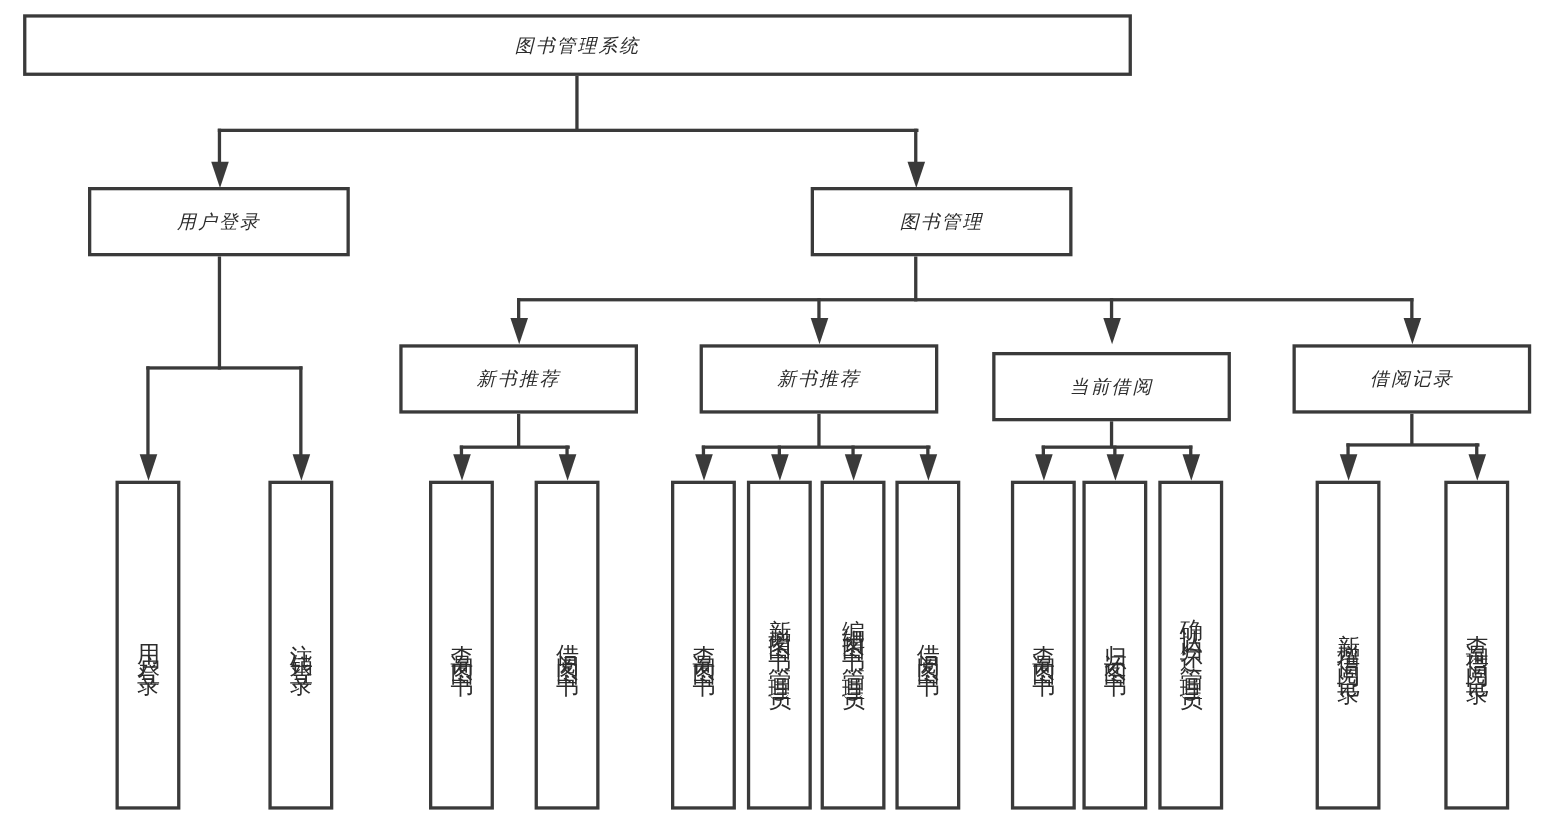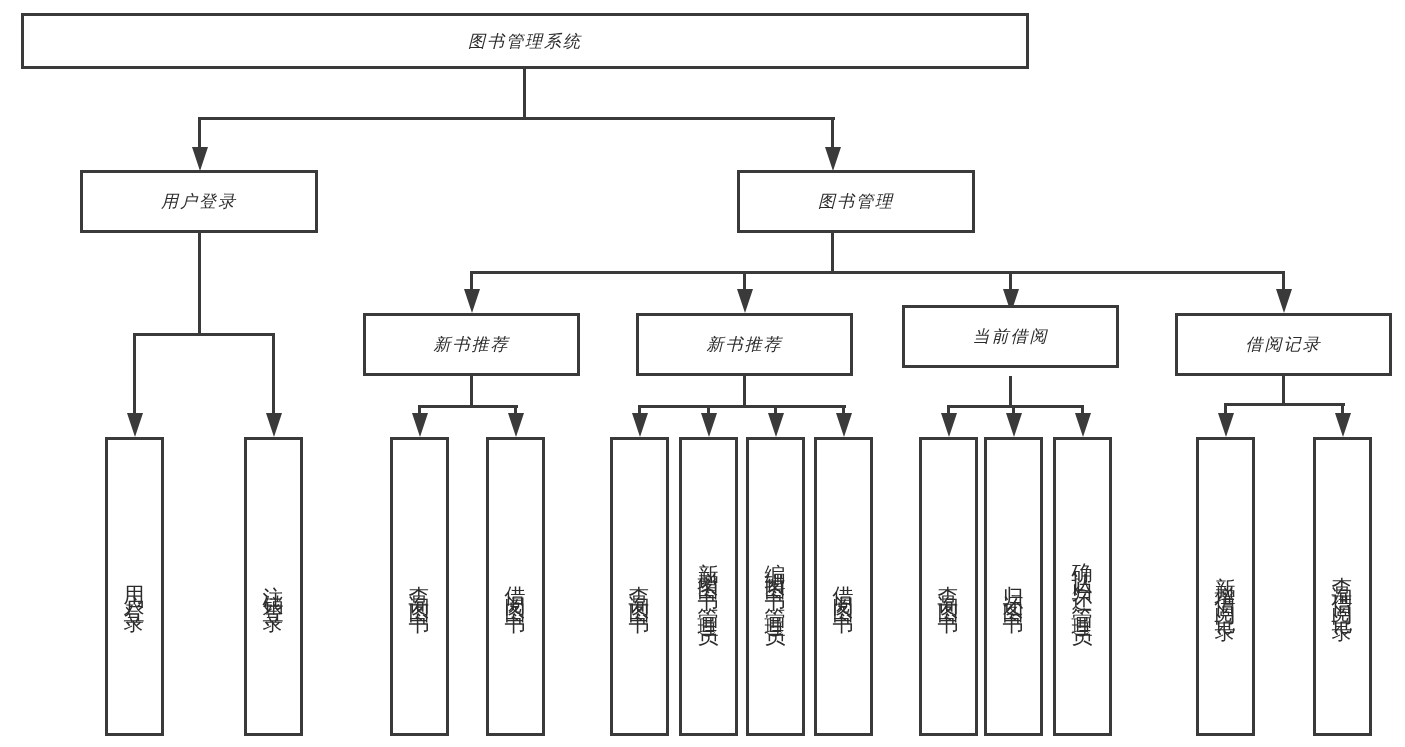--- a/index.html
+++ b/index.html
@@ -140,21 +140,21 @@
   <div class="node" style="left:737px;top:170px;width:238px;height:63px">
     <span class="hlabel">图书管理</span>
   </div>
 
   <div class="node" style="left:363px;top:313px;width:217px;height:63px">
     <span class="hlabel">新书推荐</span>
   </div>
   <div class="node" style="left:636px;top:313px;width:217px;height:63px">
     <span class="hlabel">新书推荐</span>
   </div>
-  <div class="node" style="left:902px;top:305px;width:217px;height:63px">
+  <div class="node" style="left:902px;top:320px;width:217px;height:63px">
     <span class="hlabel">当前借阅</span>
   </div>
   <div class="node" style="left:1175px;top:313px;width:217px;height:63px">
     <span class="hlabel">借阅记录</span>
   </div>
 
   <div class="node" style="left:105px;top:437px;width:59px;height:299px">
     <span class="vlabel">用户登录</span>
   </div>
   <div class="node" style="left:244px;top:437px;width:59px;height:299px">

